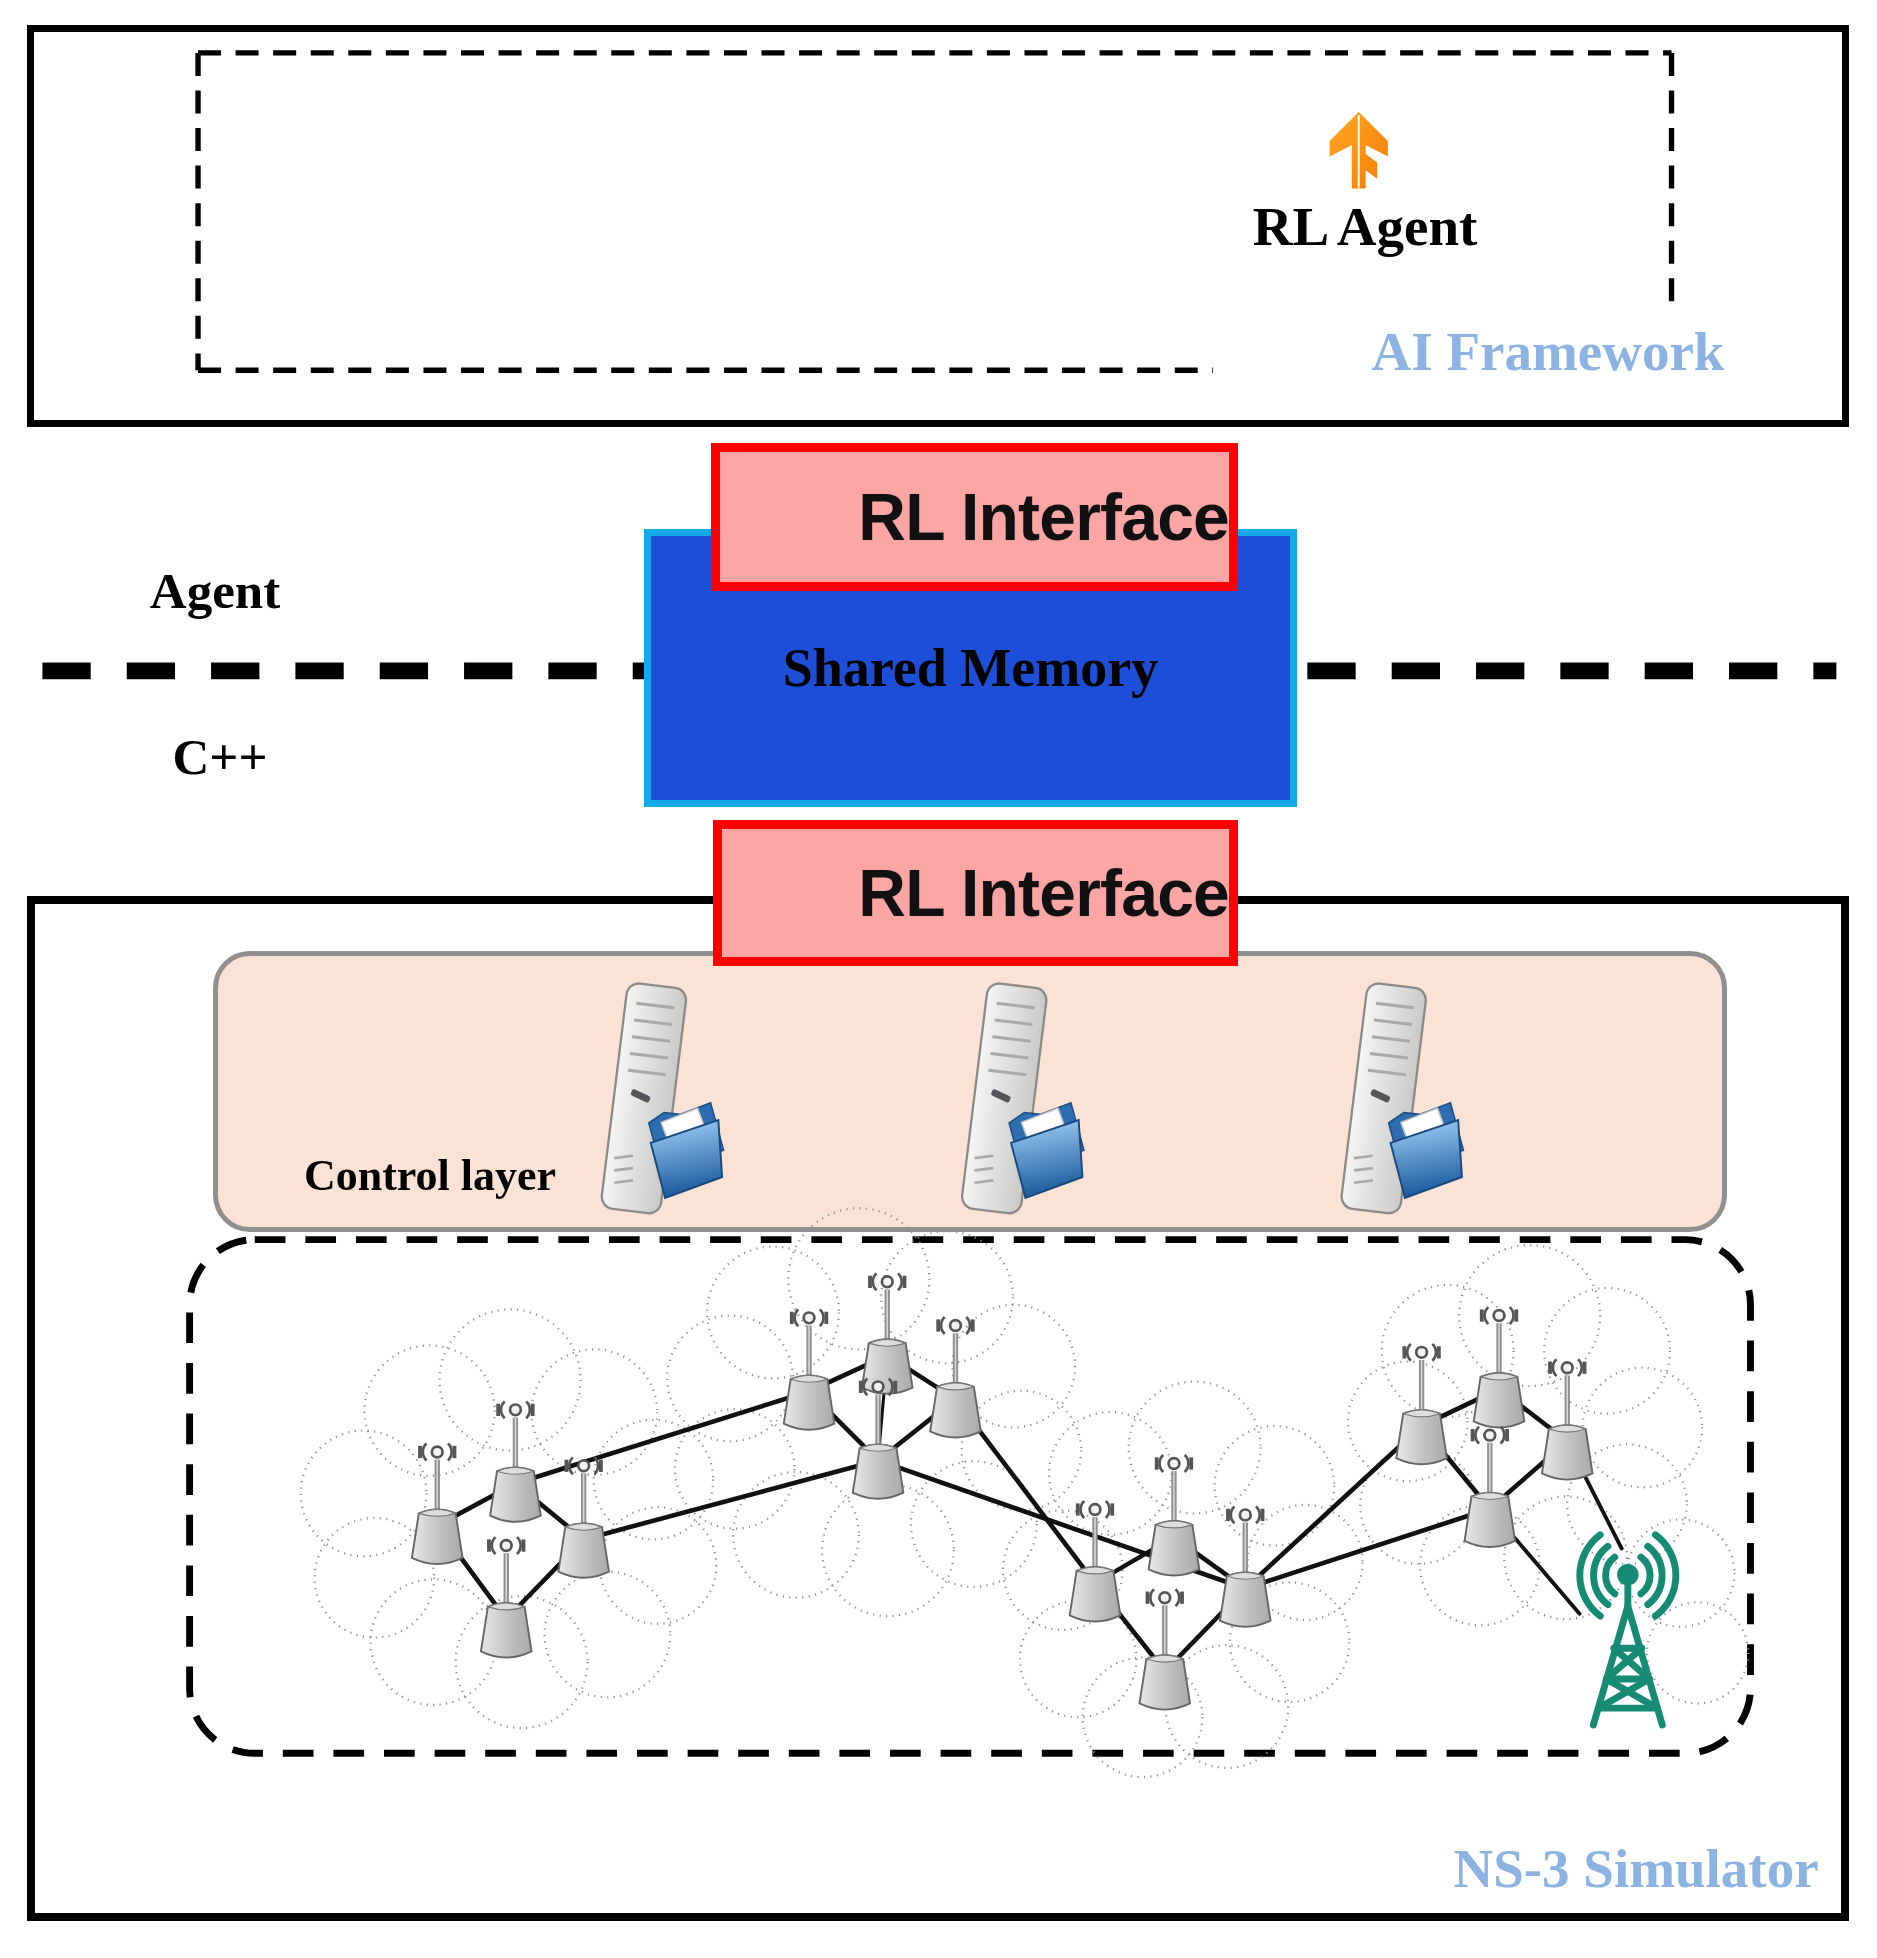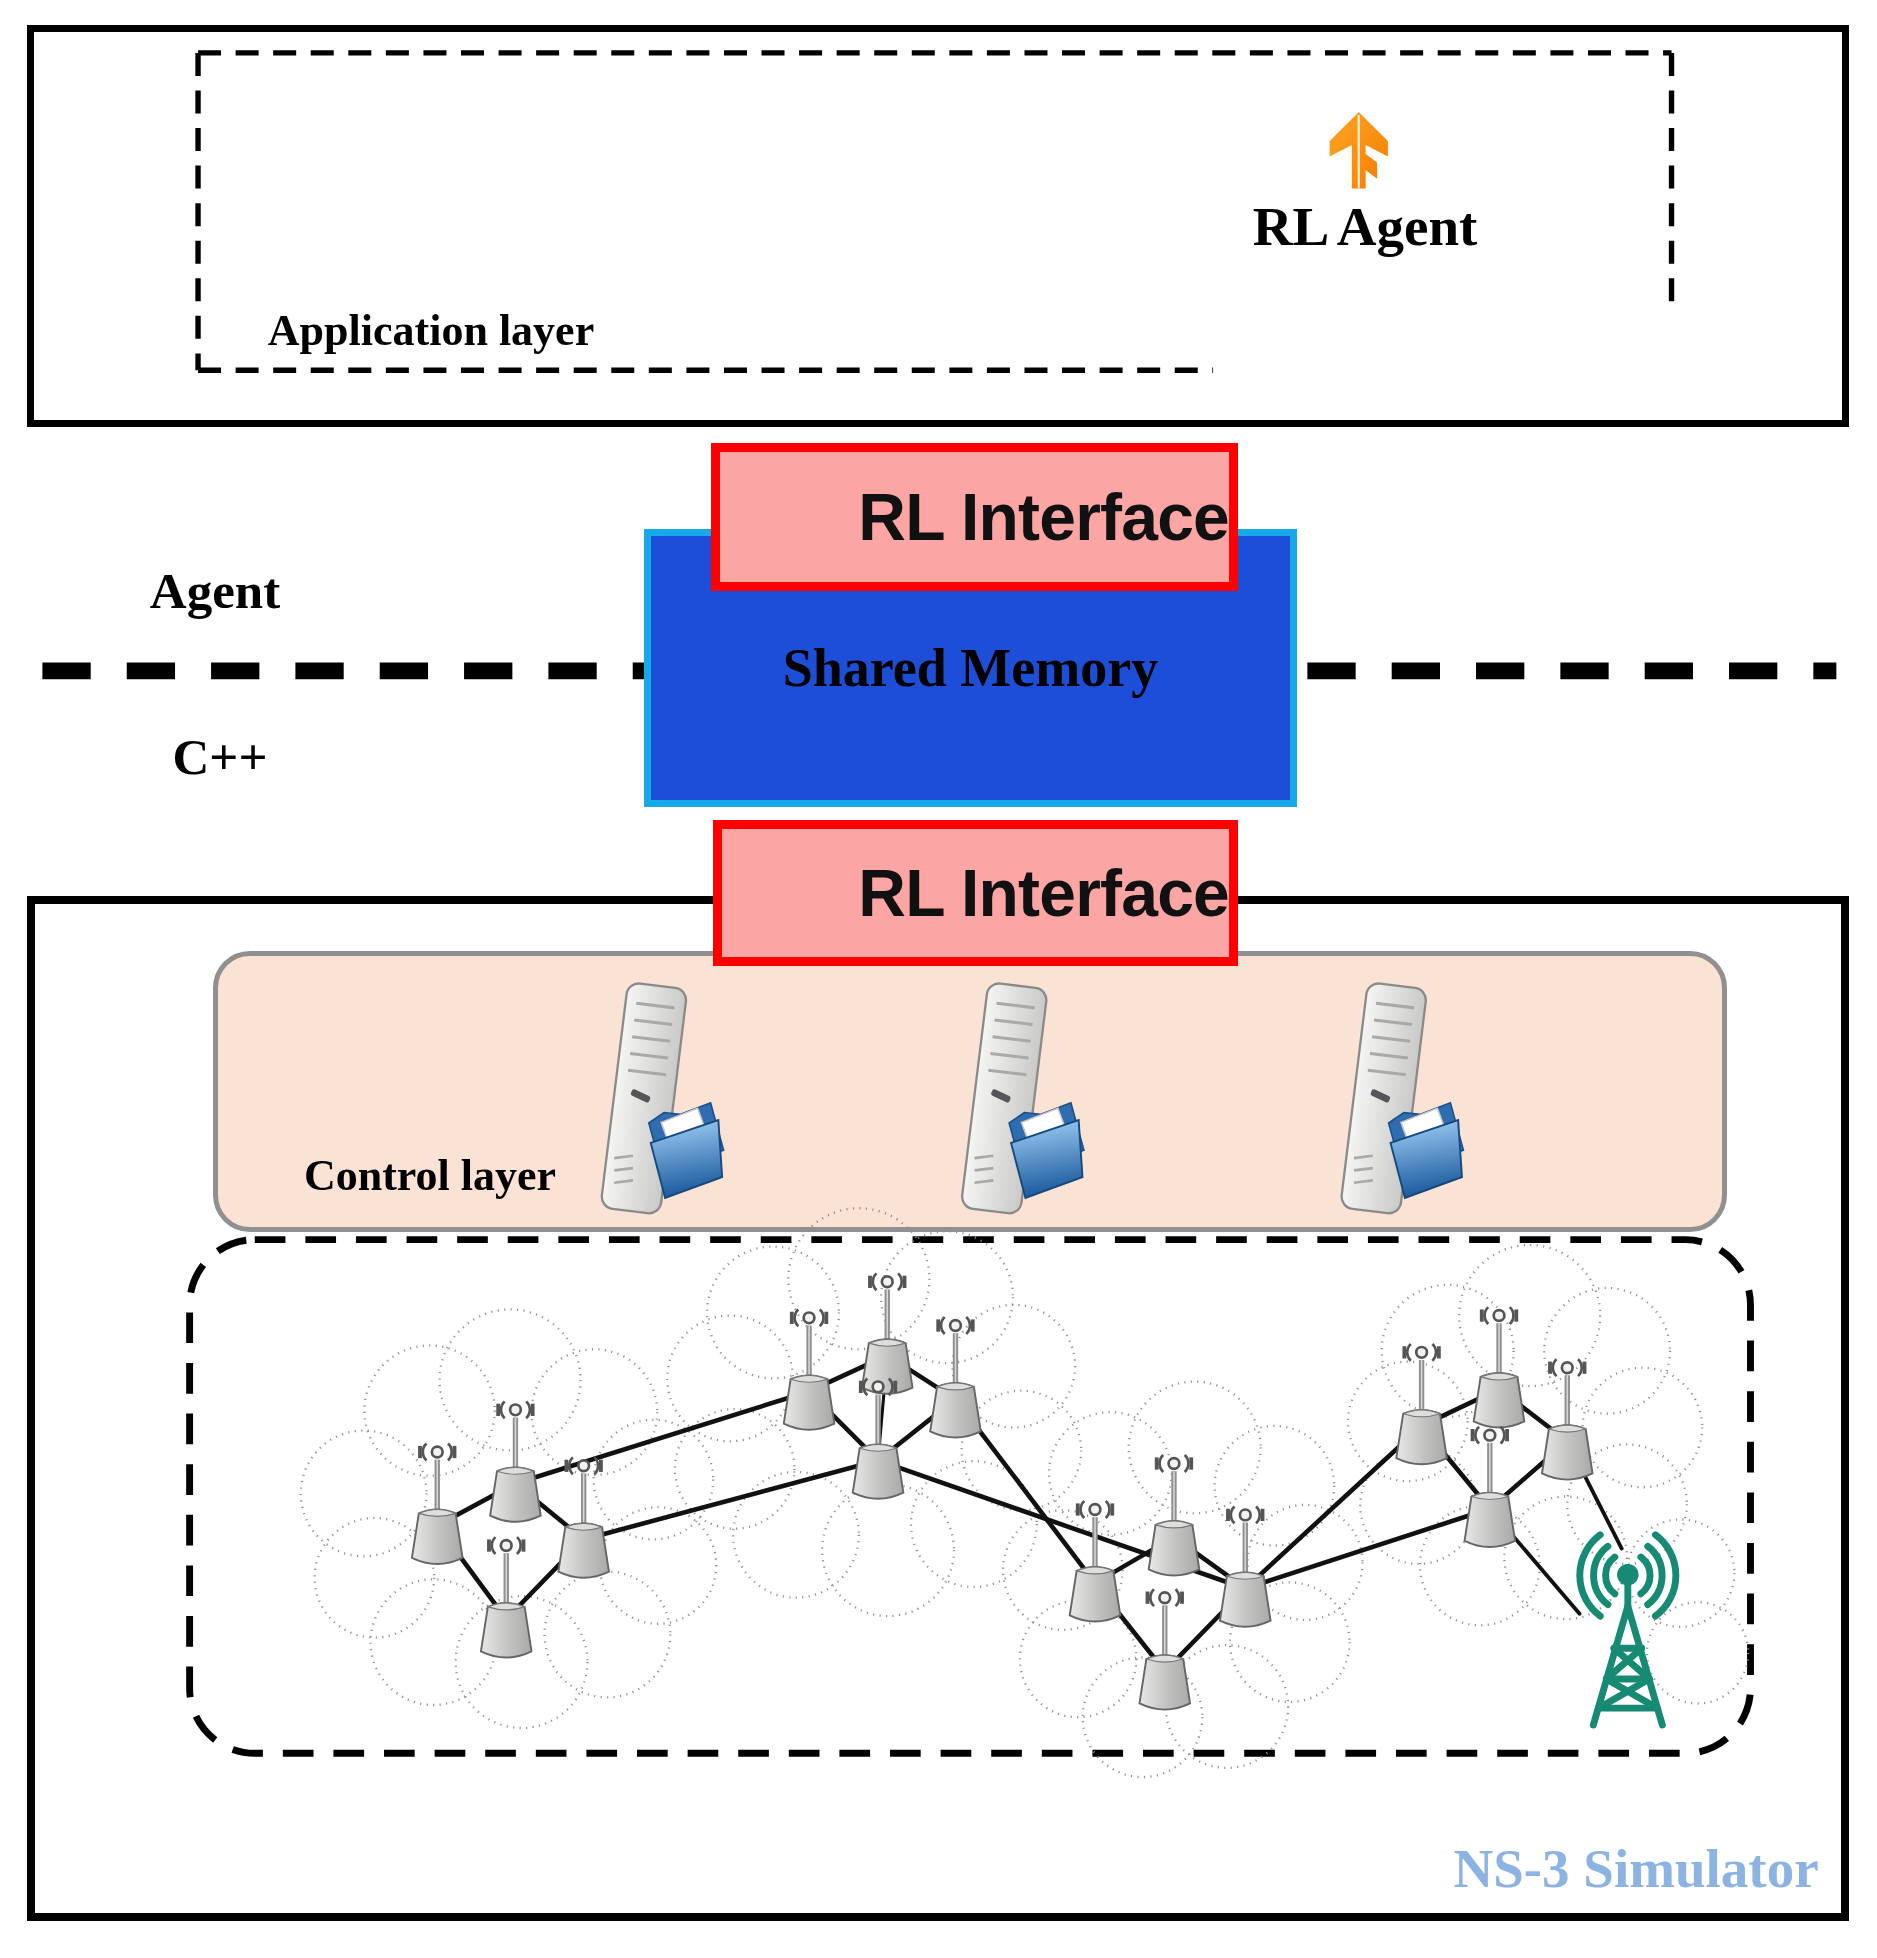--- a/index.html
+++ b/index.html
@@ -229,24 +229,24 @@
   <div class="abs blue-box">
     <span class="lbl serif-mid" style="font-size:54px;">Shared Memory</span>
   </div>
   <div class="abs red-box red-top">
     <span class="sans">RL Interface</span>
   </div>
   <div class="abs red-box red-bottom">
     <span class="sans">RL Interface</span>
   </div>
 
-  <div class="abs lbl serif-box center" style="left:431px;top:330px;">Application layer</div>
 
   <div class="abs lbl serif-big center" style="left:1365px;top:226px;">RL Agent</div>
 
+  <div class="abs lbl serif-big blue-text center" style="left:1548px;top:351px;">AI Framework</div>
 
   <div class="abs lbl serif-mid center" style="left:215px;top:591px;">Agent</div>
 
   <div class="abs lbl serif-mid center" style="left:220px;top:757px;">C++</div>
 
   <div class="abs lbl serif-box center" style="left:430px;top:1175px;">Control layer</div>
 
 
   <div class="abs lbl serif-big blue-text center" style="left:1636px;top:1868px;">NS-3 Simulator</div>
 

